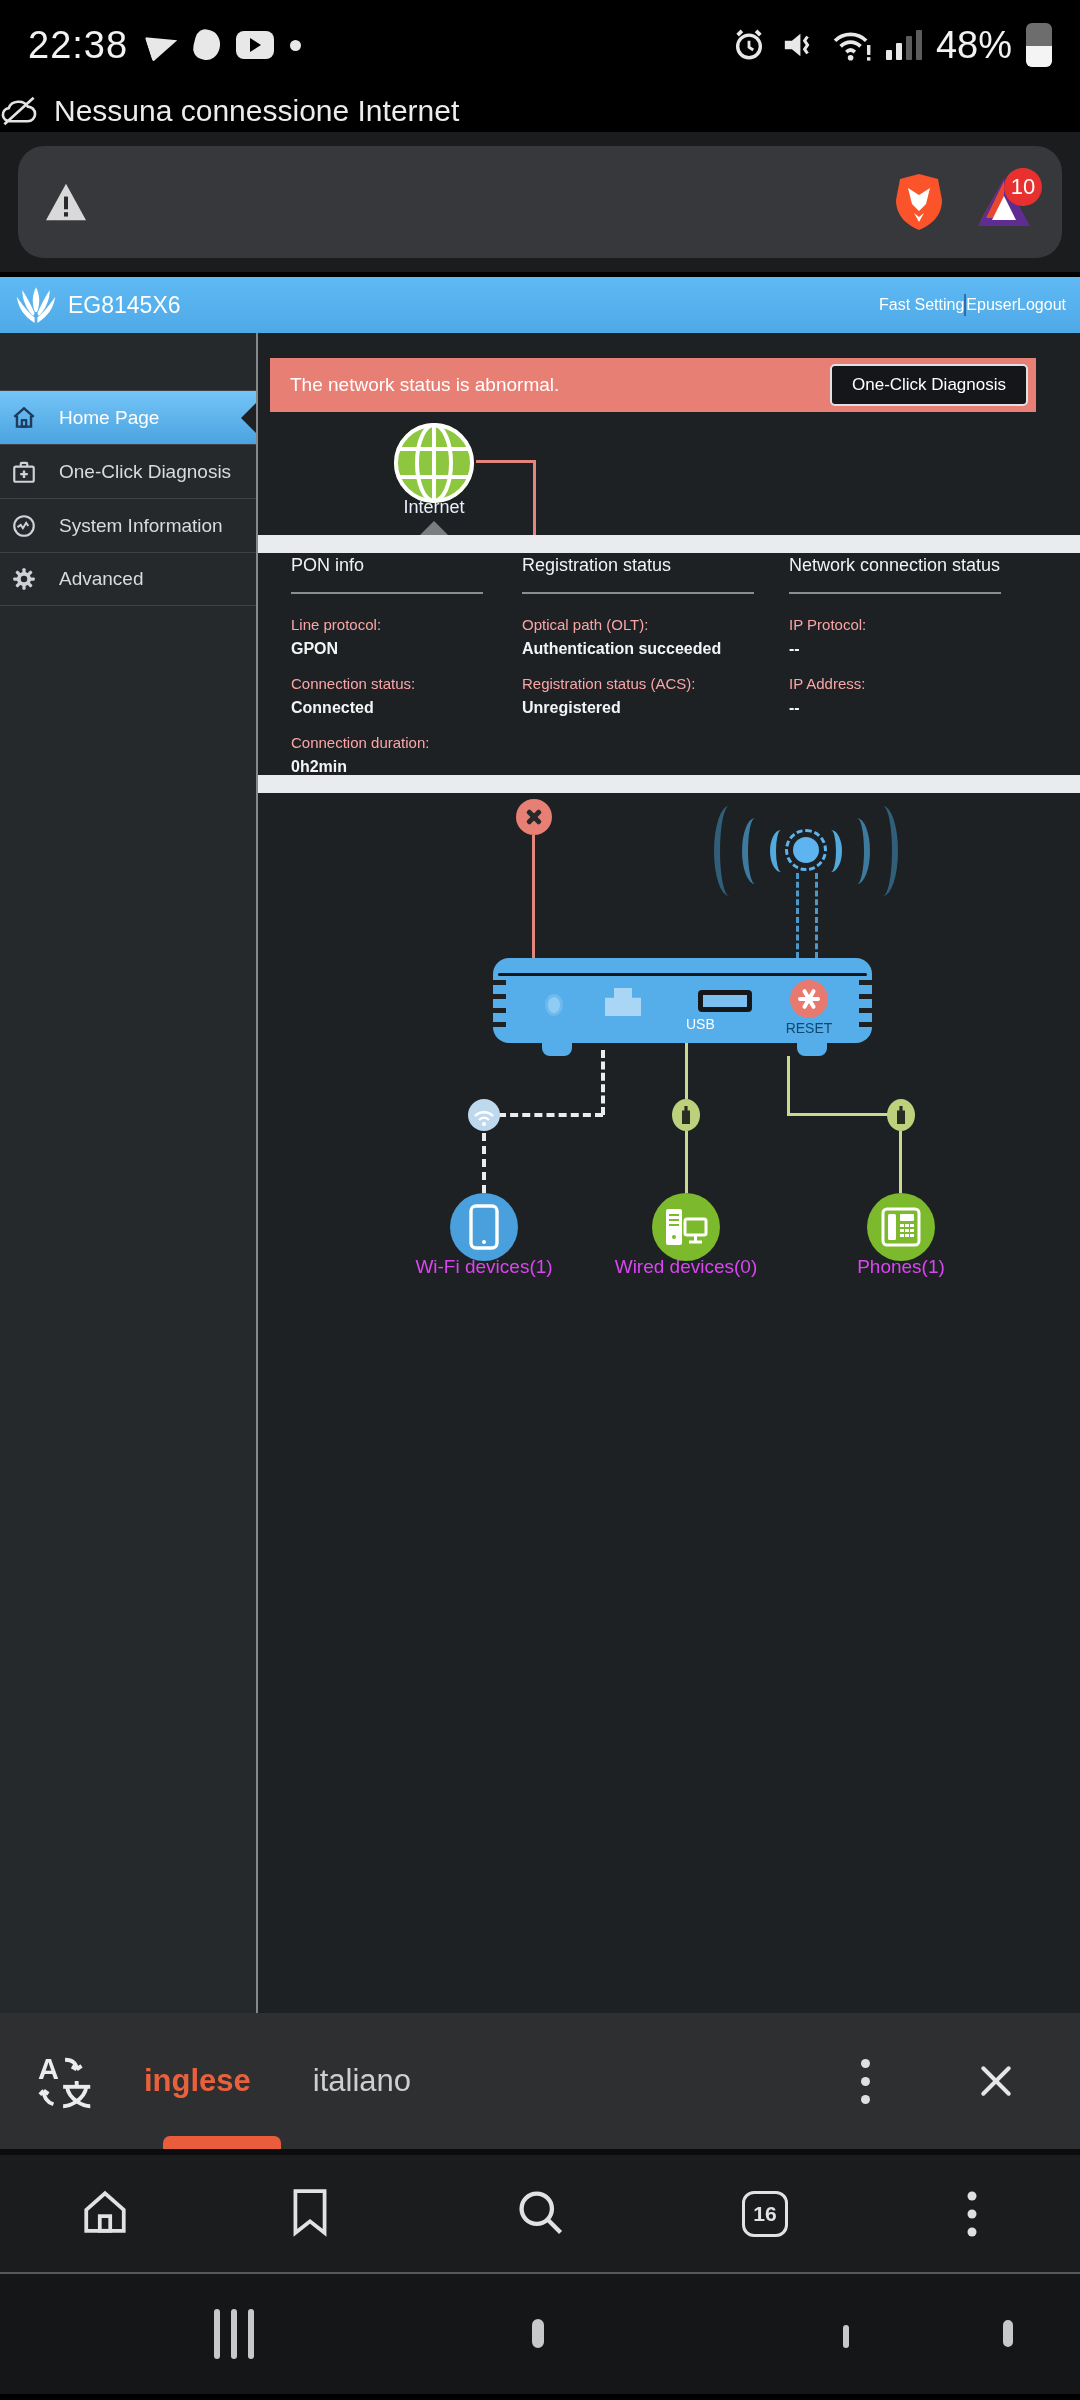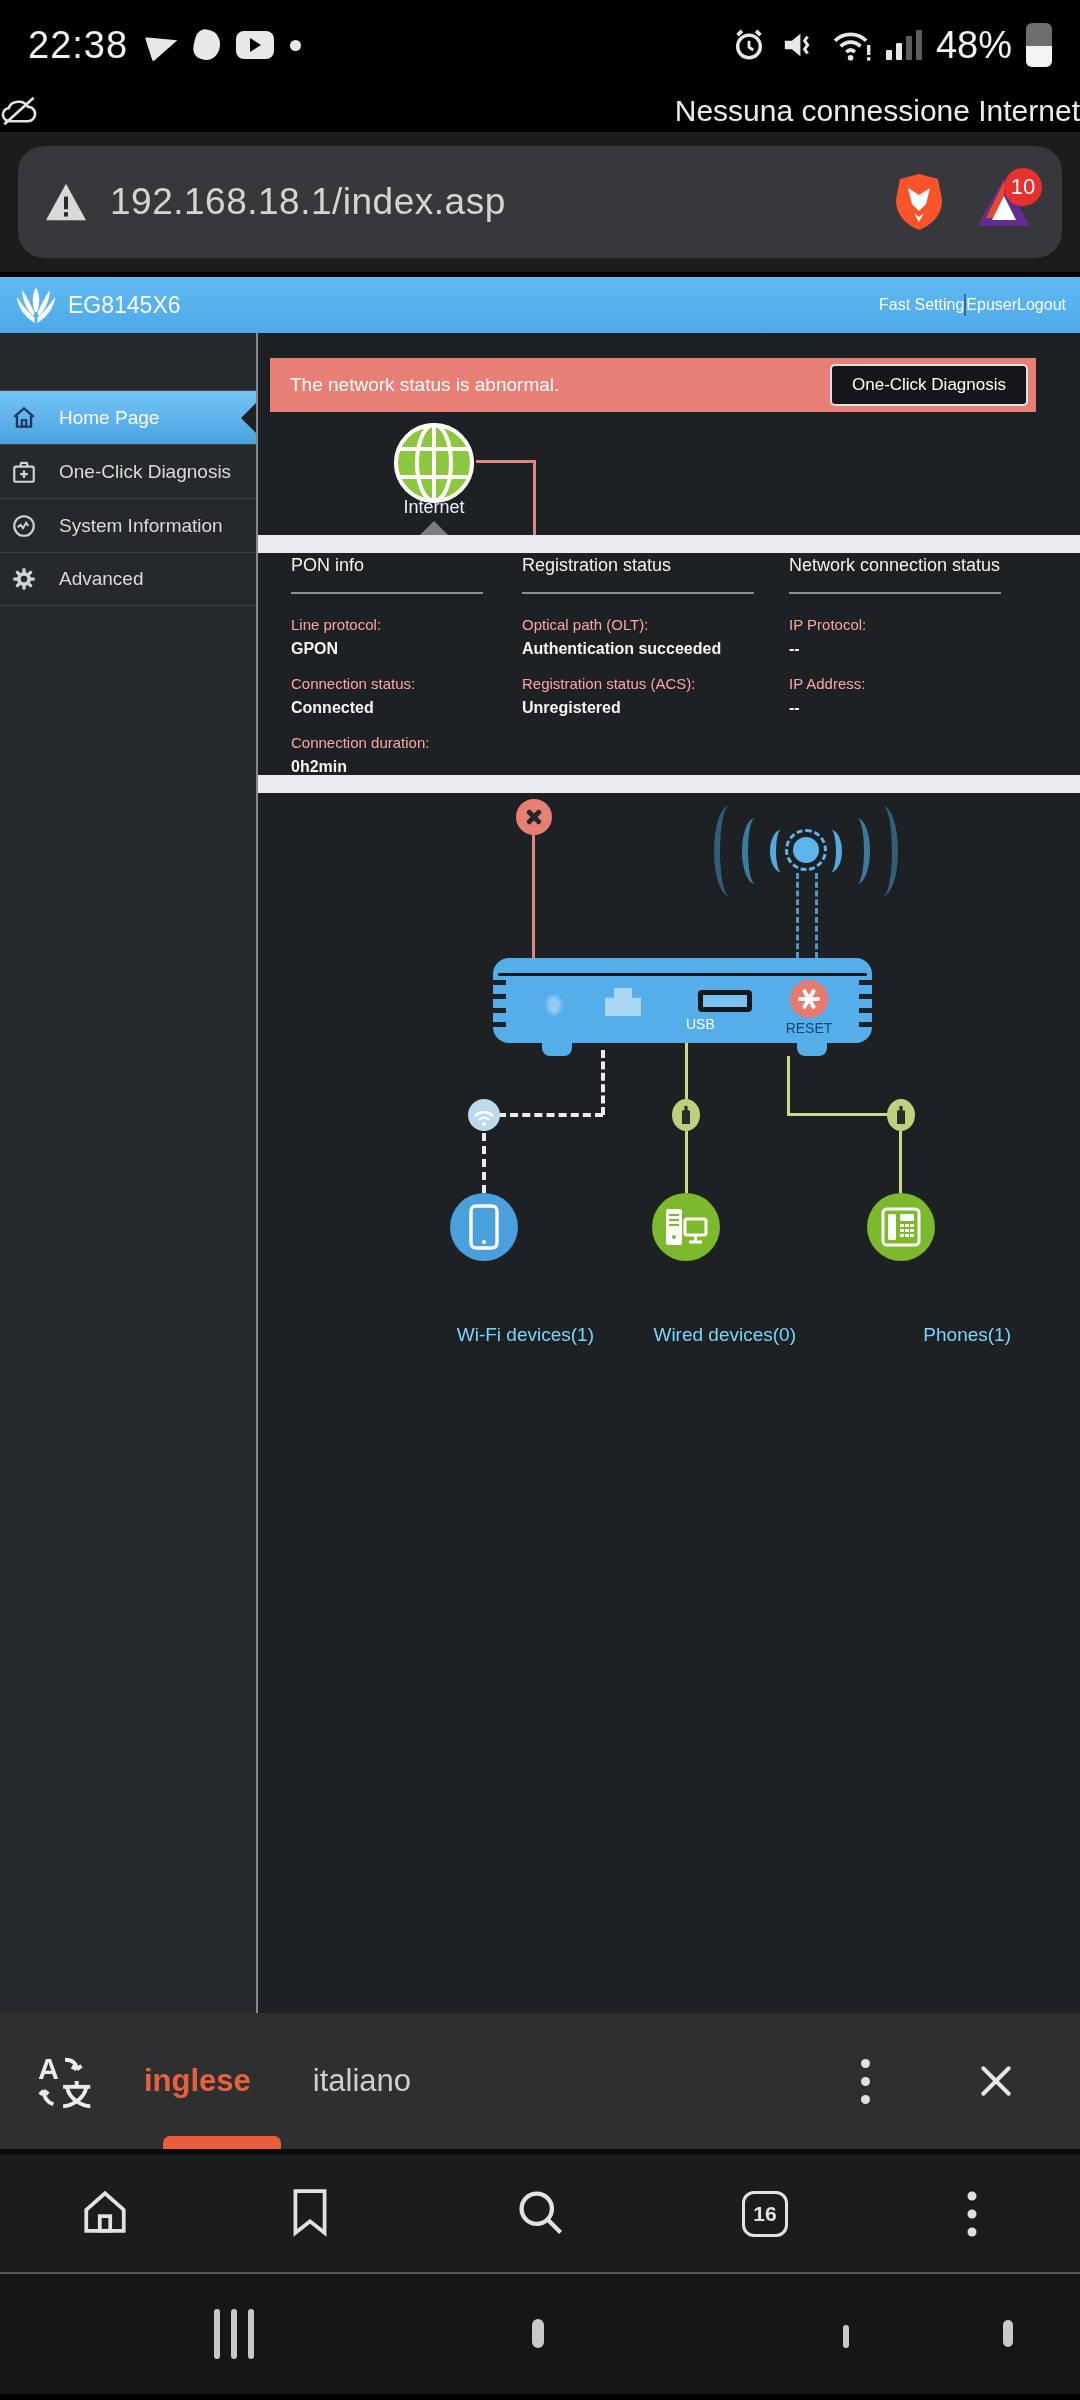--- a/index.html
+++ b/index.html
@@ -20,21 +20,21 @@
   .yt { width:38px; height:28px; background:#e8e8e8; border-radius:8px; display:flex; align-items:center; justify-content:center; }
   .yt i { display:block; width:0; height:0; border-top:7px solid transparent; border-bottom:7px solid transparent; border-left:11px solid #000; }
   .dot10 { width:11px; height:11px; border-radius:50%; background:#e8e8e8; }
   .bars { display:flex; align-items:flex-end; gap:4px; height:30px; }
   .bars i { display:block; width:6px; border-radius:1px; }
   .b1{height:10px;background:#e8e8e8}.b2{height:17px;background:#e8e8e8}.b3{height:24px;background:#5c5c5c}.b4{height:30px;background:#5c5c5c}
   .batt { width:26px; height:44px; border-radius:6px; background:#6d6d6d; position:relative; overflow:hidden; }
   .batt:before { content:""; position:absolute; top:-5px; left:8px; width:10px; height:6px; background:#6d6d6d; border-radius:2px; }
   .batt i { position:absolute; left:0; right:0; bottom:0; height:48%; background:#f4f4f4; border-radius:0 0 5px 5px; }
   
-  .notif { height:42px; background:#000; display:flex; align-items:center; justify-content:space-between; gap:16px; color:#ececec; font-size:30px; }
+  .notif { height:42px; background:#000; display:flex; align-items:center; justify-content:flex-start; gap:16px; color:#ececec; font-size:30px; }
   
   .urlsec { height:140px; background:#1b1c1e; display:flex; align-items:center; }
   .urlbox { margin:0 18px; height:112px; flex:1; background:#36383b; border-radius:26px; display:flex; align-items:center; padding:0 26px; }
   .urltext { font-size:37px; color:#d4d4d4; margin-left:22px; letter-spacing:0.5px; }
   .urlbox .spacer { flex:1; }
   .rewards { position:relative; width:52px; height:48px; margin-left:34px; margin-right:6px; }
   .badge { position:absolute; top:-10px; right:-12px; min-width:38px; height:38px; border-radius:19px; background:#e8312e; color:#fff; font-size:22px; display:flex; align-items:center; justify-content:center; padding:0 4px; }
   
   .rheader { height:56px; background:linear-gradient(#5fb9f3,#4ea9e7); display:flex; align-items:center; padding:16px 14px; }
   .rheader .model { color:#fff; font-size:23px; margin-left:10px; }
@@ -93,21 +93,21 @@
   .ast i:nth-child(3){transform:translate(-50%,-50%) rotate(120deg);}
   .resetlabel { position:absolute; left:276px; top:62px; width:80px; text-align:center; color:#0c4a6e; font-size:14px; }
   .leg { position:absolute; top:710px; height:13px; background:#55aeea; border-radius:0 0 8px 8px; }
   .gline { position:absolute; background:#c9da8e; }
   .conn { position:absolute; width:28px; height:32px; border-radius:50%; background:#bdd17d; display:flex; align-items:center; justify-content:center; }
   .plug { width:8px; height:18px; background:#2a2d23; clip-path:polygon(30% 0,70% 0,70% 25%,100% 25%,100% 100%,0 100%,0 25%,30% 25%); }
   .wificonn { position:absolute; left:210px; top:766px; width:32px; height:32px; border-radius:50%; background:#bed8ee; display:flex; align-items:flex-end; justify-content:center; padding-bottom:5px; }
   .devcircle { position:absolute; width:68px; height:68px; border-radius:50%; display:flex; align-items:center; justify-content:center; }
   .devcircle.blue { background:#49a0dd; }
   .devcircle.green { background:#7cb92c; }
-  .devlabel { position:absolute; top:991px; width:220px; text-align:right; color:#7dd3fc; font-size:19px; }
+  .devlabel { position:absolute; top:923px; width:220px; text-align:center; color:#d946ef; font-size:19px; }
   
   .transbar { position:relative; height:142px; background:#2e2f31; display:flex; align-items:center; padding:0 36px; border-bottom:6px solid #0c0c0d; }
   .t-src { font-size:31px; font-weight:bold; color:#e8603c; margin-left:46px; }
   .t-dst { font-size:31px; color:#cfcfcf; margin-left:62px; }
   .t-pill { position:absolute; left:163px; bottom:0; width:118px; height:13px; border-radius:7px 7px 0 0; background:#ea5d3c; }
   .kebab { display:flex; flex-direction:column; gap:9px; padding:8px; }
   .kebab i { width:9px; height:9px; border-radius:50%; background:#e0e0e0; }
   .t-kebab { margin-left:auto; margin-right:96px; }
   .xclose { position:relative; width:44px; height:44px; margin-right:26px; }
   .xclose:before,.xclose:after { content:""; position:absolute; left:50%; top:50%; width:40px; height:4px; background:#e6e6e6; border-radius:2px; }
@@ -181,21 +181,20 @@
     <span>Nessuna connessione Internet</span>
   </div>
 
   <div class="urlsec">
     <div class="urlbox">
       <svg width="44" height="40" viewBox="0 0 24 22">
           <path d="M12 1 L23 21 H1 Z" fill="#d9d9d9"></path>
           <rect x="10.9" y="8" width="2.2" height="7" fill="#2a2a2c"></rect>
           <rect x="10.9" y="16.6" width="2.2" height="2.4" fill="#2a2a2c"></rect>
         </svg>
-      <span class="urltext">192.168.18.1/index.asp</span>
       <span class="spacer"></span>
       <svg width="50" height="56" viewBox="0 0 24 28">
           <path d="M12 0 L21.5 2.5 L23.5 13 C23.5 21 18 25.5 12 28 C6 25.5 0.5 21 0.5 13 L2.5 2.5 Z" fill="#fb542b"></path>
           <path d="M6.5 7 L12 10.5 L17.5 7 L15.5 15 L12 18.5 L8.5 15 Z" fill="#fff"></path>
           <path d="M9.5 19.5 L12 21.5 L14.5 19.5 L12 24 Z" fill="#fff"></path>
         </svg>
       <span class="rewards">
         <svg width="52" height="48" viewBox="0 0 26 24">
             <path d="M13 0 L26 24 L0 24 Z" fill="#5f2d91"></path>
             <path d="M13 0 L2 20 L0 24 L13 0" fill="#e23d2e"></path>

